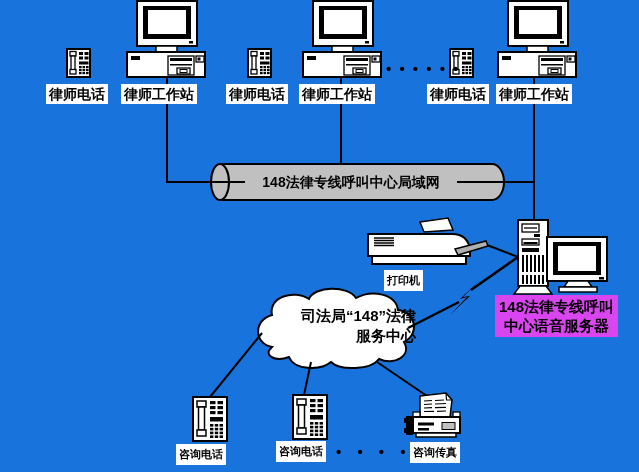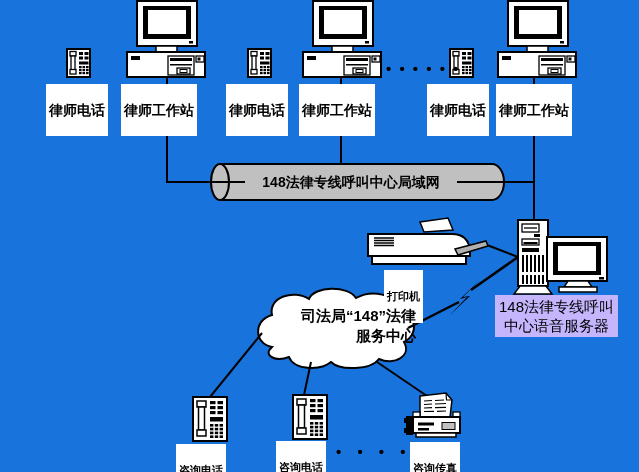--- a/index.html
+++ b/index.html
@@ -4,34 +4,34 @@
 <style>
   html,body{margin:0;padding:0;}
   #canvas{
     position:relative;width:639px;height:472px;overflow:hidden;
     background:#1874dc;
     font-family:"Liberation Sans", sans-serif;
   }
   #gfx{position:absolute;left:0;top:0;}
   .lbl{
     position:absolute;background:#fff;color:#000;font-weight:bold;
-    font-size:14px;line-height:16px;padding:18px 3px;white-space:nowrap;
+    font-size:14px;line-height:16px;padding:2px 3px;white-space:nowrap;
   }
   .lbl2{font-size:11px;line-height:17px;}
   .lan-lbl{
     position:absolute;left:245px;top:173px;width:212px;text-align:center;
     background:#c0c0c0;color:#000;font-weight:bold;font-size:14px;line-height:18px;white-space:nowrap;
   }
   .cloud-lbl{
     position:absolute;left:256px;top:306px;width:160px;text-align:right;
     color:#000;font-weight:bold;font-size:15px;line-height:20px;background:transparent;
   }
   .server-lbl{
-    position:absolute;left:495px;top:295px;text-align:center;background:#c4b5fd;
-    color:#000;font-weight:normal;font-size:15px;line-height:19px;padding:2px 4px;white-space:nowrap;
+    position:absolute;left:495px;top:295px;text-align:center;background:#d946ef;
+    color:#000;font-weight:bold;font-size:15px;line-height:19px;padding:2px 4px;white-space:nowrap;
   }
   .dots{
     position:absolute;color:#000;font-weight:bold;font-size:15px;background:transparent;
     letter-spacing:2px;white-space:nowrap;
   }
 </style>
 </head>
 <body>
 
 <div id="canvas">

